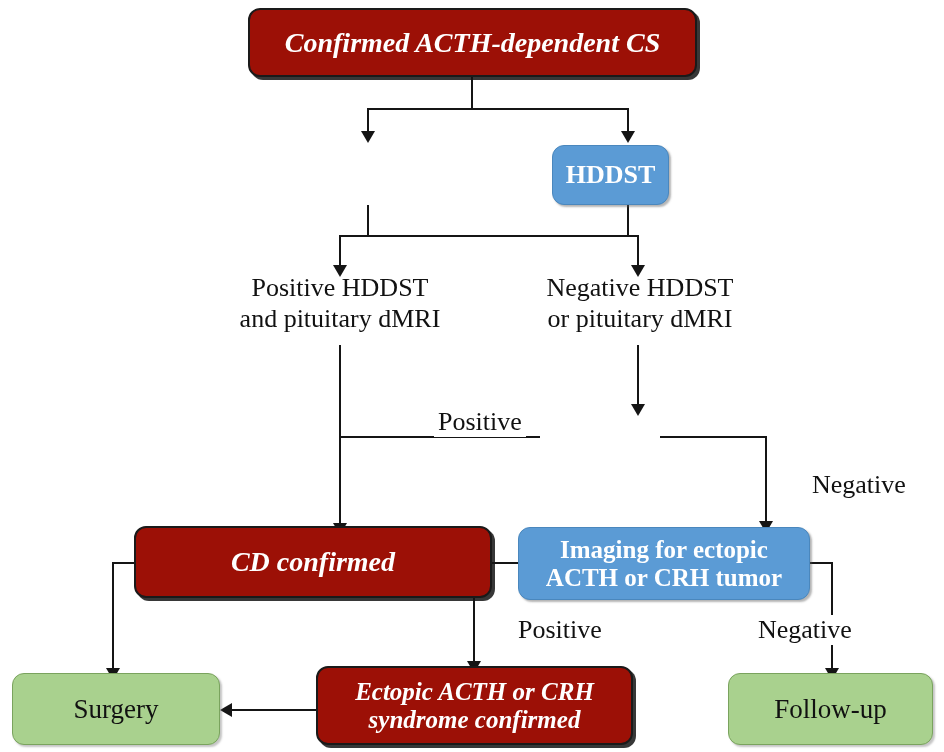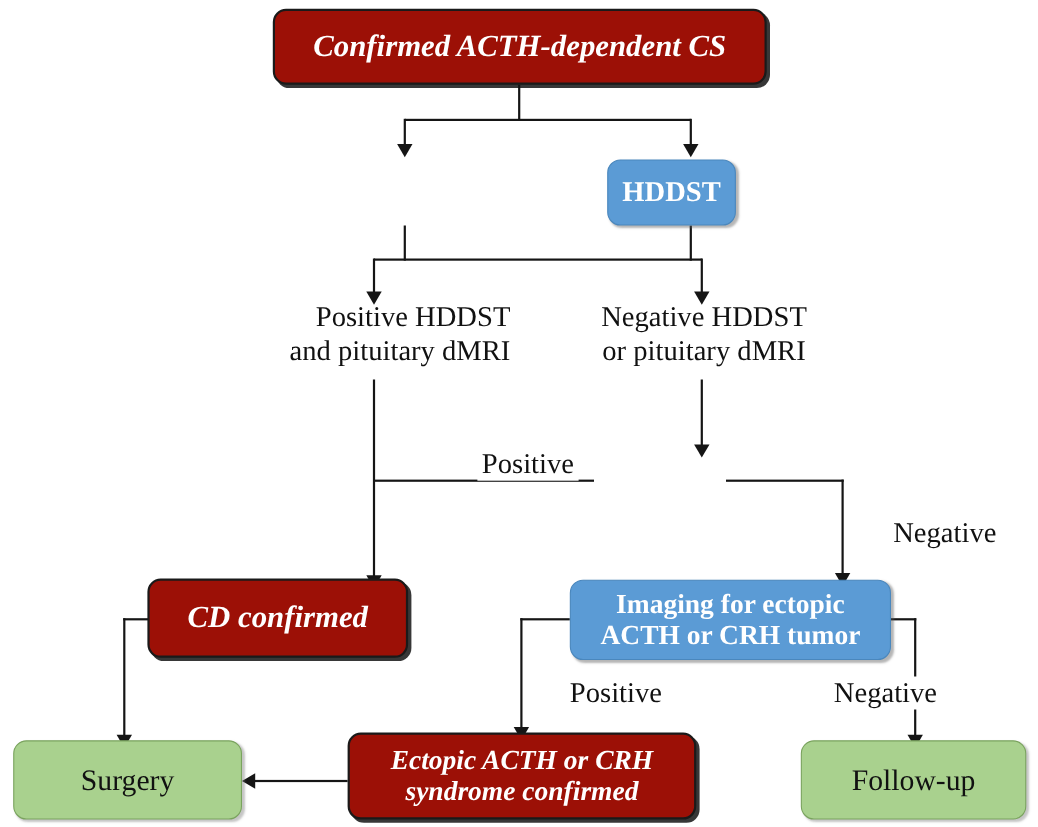--- a/index.html
+++ b/index.html
@@ -145,28 +145,28 @@
   <div class="arrowhead arrow-down" style="left:825px; top:668px;"></div>
 
   <div class="line hline" style="left:231px; top:709px; width:85px;"></div>
   <div class="arrowhead arrow-left" style="left:220px; top:703px;"></div>
 
   <div class="node red" style="left:248px; top:8px; width:449px; height:69px; font-size:28px;">Confirmed ACTH-dependent CS</div>
 
 
   <div class="node blue" style="left:552px; top:145px; width:117px; height:60px; font-size:26px;">HDDST</div>
 
-  <div class="free-text" style="left:216px; top:272px; width:248px; font-size:26px;text-align:right;">Positive HDDST
+  <div class="free-text" style="left:216px; top:272px; width:248px; font-size:26px;">Positive HDDST
 and pituitary dMRI</div>
 
   <div class="free-text" style="left:516px; top:272px; width:248px; font-size:26px;">Negative HDDST
 or pituitary dMRI</div>
 
 
-  <div class="node red" style="left:134px; top:526px; width:237px; height:72px; font-size:28px;">CD confirmed</div>
+  <div class="node red" style="left:134px; top:526px; width:358px; height:72px; font-size:28px;">CD confirmed</div>
 
   <div class="node blue" style="left:518px; top:527px; width:292px; height:73px; font-size:25px;">Imaging for ectopic
 ACTH or CRH tumor</div>
 
   <div class="node green" style="left:12px; top:673px; width:208px; height:72px; font-size:27px;">Surgery</div>
 
   <div class="node red" style="left:316px; top:666px; width:317px; height:79px; font-size:25px;">Ectopic ACTH or CRH
 syndrome confirmed</div>
 
   <div class="node green" style="left:728px; top:673px; width:205px; height:72px; font-size:27px;">Follow-up</div>

